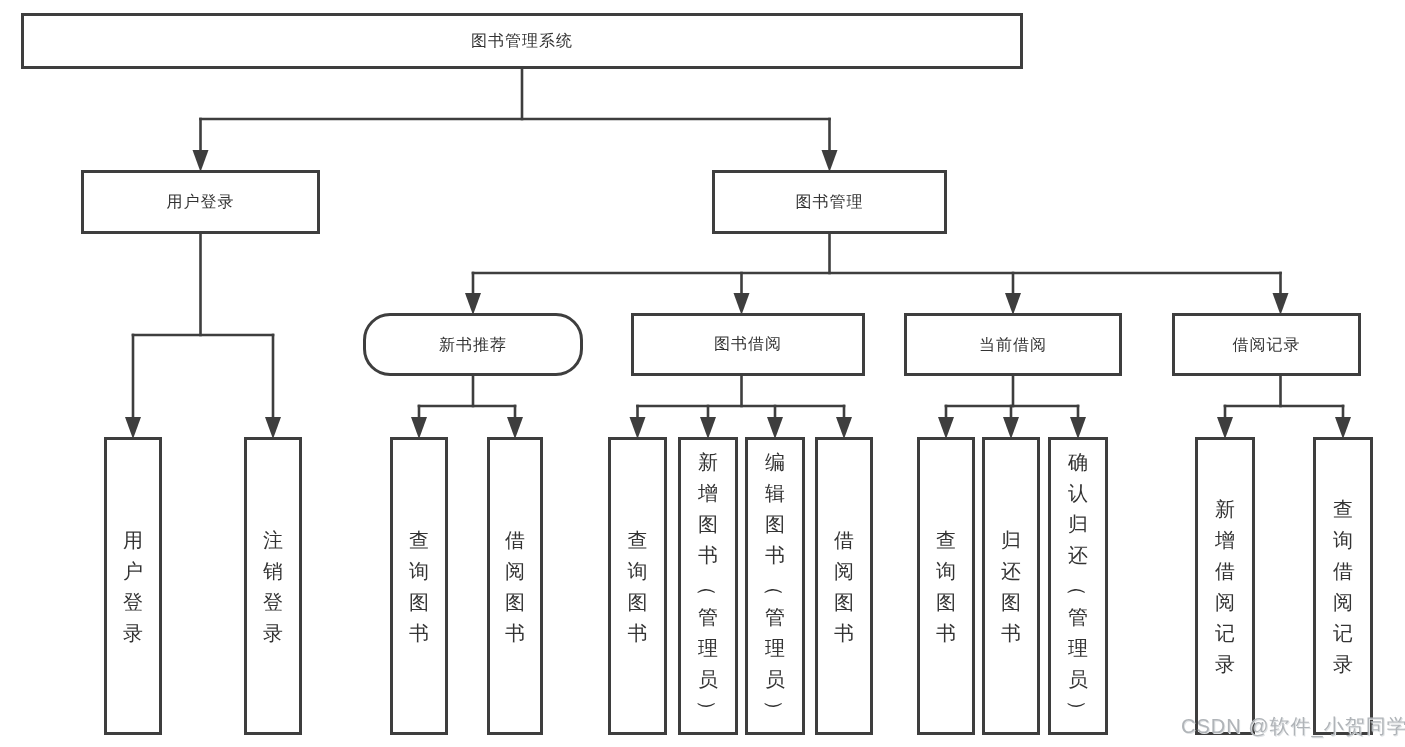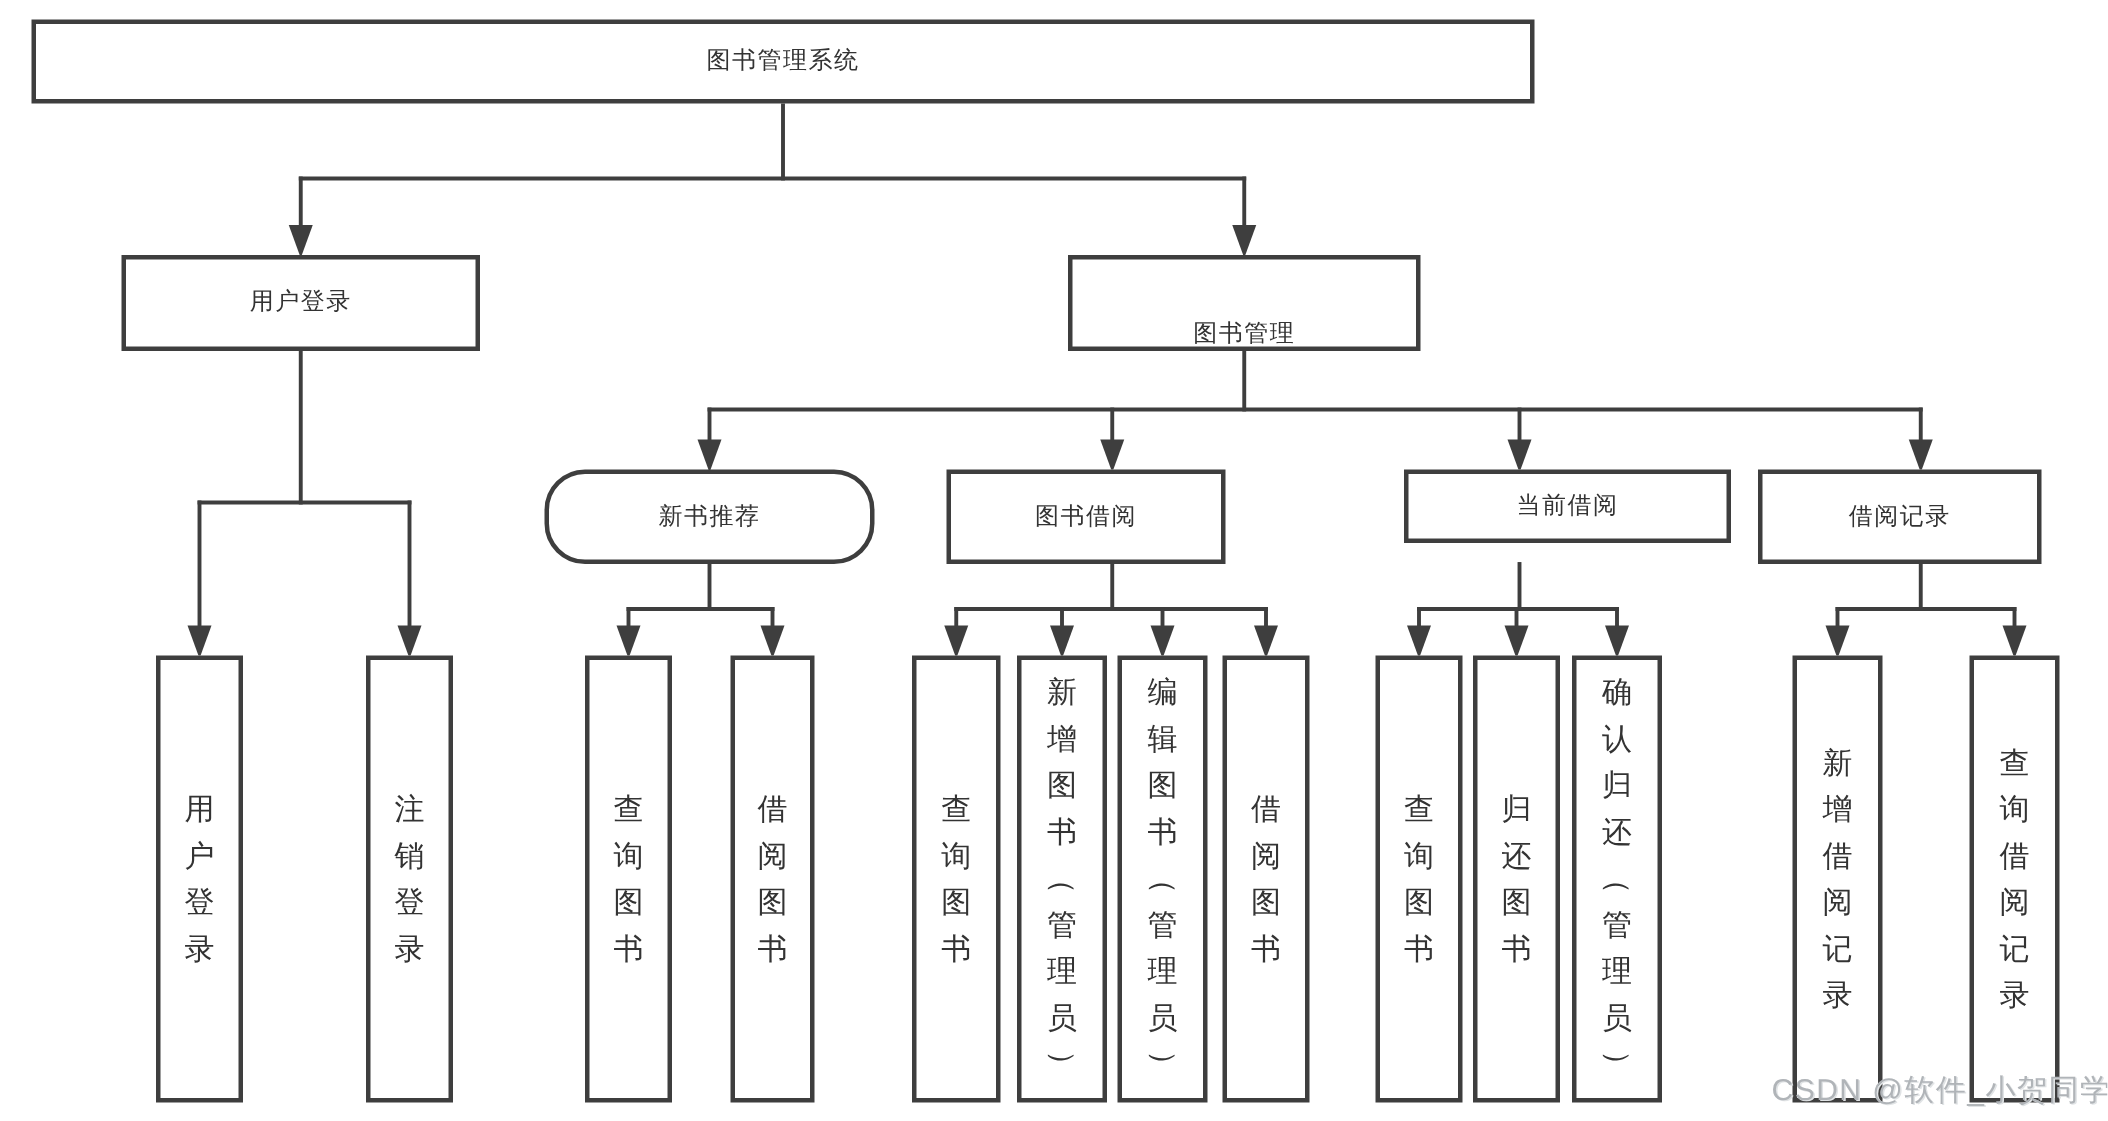--- a/index.html
+++ b/index.html
@@ -132,30 +132,30 @@
       <line x1="1343" y1="406" x2="1343" y2="423"></line>
       <polygon points="1335,417 1351,417 1343,439"></polygon>
     </svg>
   <div id="nodes-layer">
       <div class="node node-h" style="left: 21px; top: 13px; width: 1002px; height: 56px;">
         <span class="label-h">图书管理系统</span>
       </div>
       <div class="node node-h" style="left: 81px; top: 170px; width: 239px; height: 64px;">
         <span class="label-h">用户登录</span>
       </div>
-      <div class="node node-h" style="left: 712px; top: 170px; width: 235px; height: 64px; align-items: flex-end;">
+      <div class="node node-h" style="left: 712px; top: 170px; width: 235px; height: 64px;">
         <span class="label-h">图书管理</span>
       </div>
       <div class="node node-h" style="left: 363px; top: 313px; width: 220px; height: 63px; border-radius: 27px;">
         <span class="label-h">新书推荐</span>
       </div>
-      <div class="node node-h" style="left: 631px; top: 313px; width: 186px; height: 63px; font-family: Liberation Mono, monospace;">
+      <div class="node node-h" style="left: 631px; top: 313px; width: 234px; height: 63px; font-family: Liberation Mono, monospace;">
         <span class="label-h">图书借阅</span>
       </div>
-      <div class="node node-h" style="left: 936px; top: 313px; width: 218px; height: 49px;">
+      <div class="node node-h" style="left: 904px; top: 313px; width: 218px; height: 63px;">
         <span class="label-h">当前借阅</span>
       </div>
       <div class="node node-h" style="left: 1172px; top: 313px; width: 189px; height: 63px;">
         <span class="label-h">借阅记录</span>
       </div>
       <div class="node node-v" style="left: 104px; top: 437px; width: 58px; height: 298px;">
         <span class="label-v">
           <span class="vch">用</span>
           <span class="vch">户</span>
           <span class="vch">登</span>

